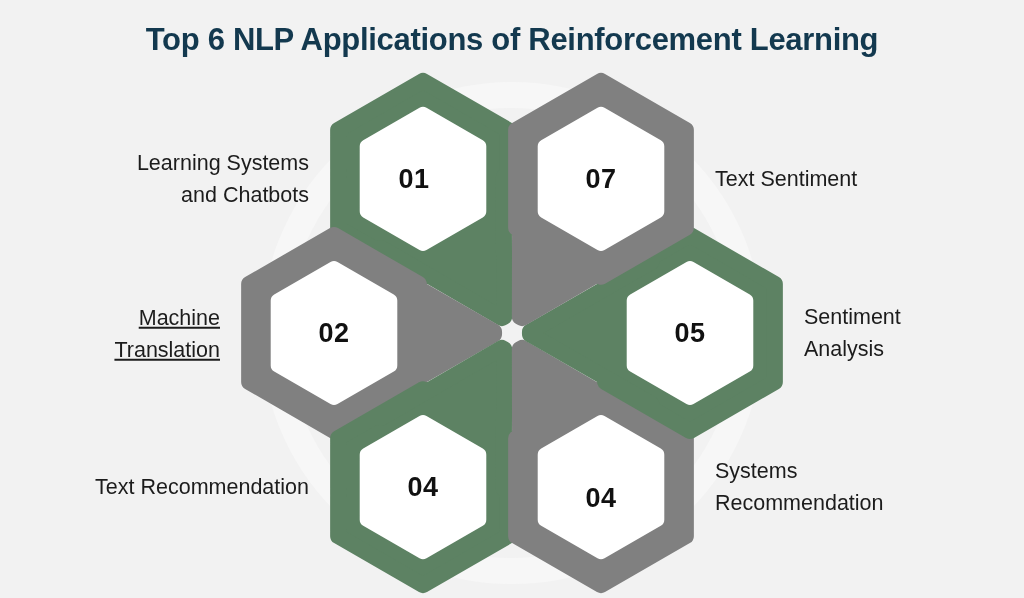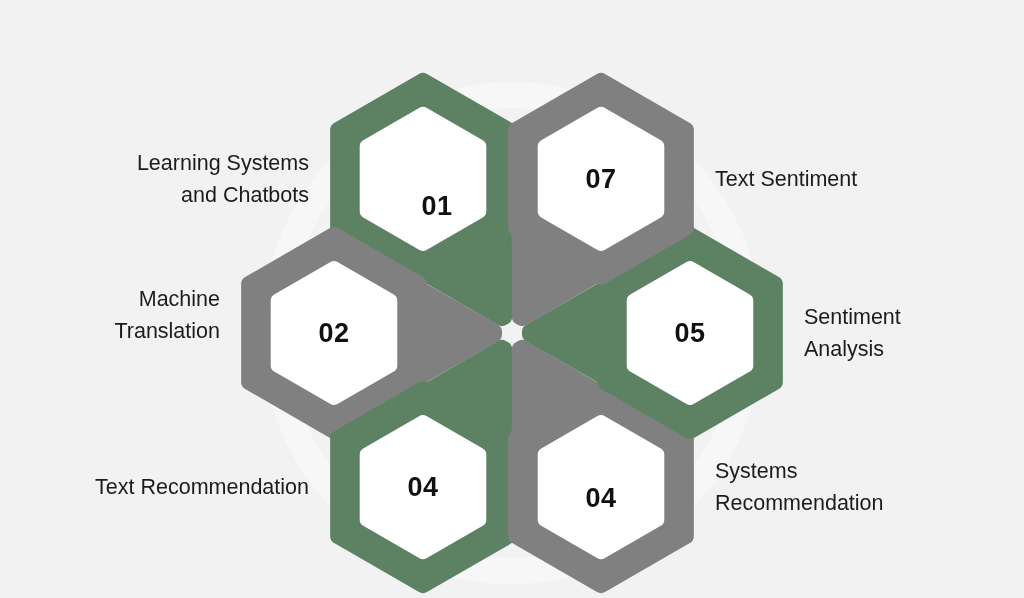--- a/index.html
+++ b/index.html
@@ -70,20 +70,21 @@
     white-space: pre-line;
   }
   .lbl.left  { text-align: right; transform: translateY(-50%); }
   .lbl.right { text-align: left;  transform: translateY(-50%); }
 </style>
 </head>
 <body>
 
 <div id="infographic">
 
+  <div class="title">Top 6 NLP Applications of Reinforcement Learning</div>
 
   <svg class="diagram" viewBox="0 0 1024 598" aria-hidden="true">
 
     <circle cx="512" cy="333" r="238" fill="none" stroke="#f7f7f7" stroke-width="26"></circle>
 
     <g id="petals">
         <polygon points="501.88,318.11 380.97,247.91 423.00,276.85 338.13,227.85 338.13,129.85 423.00,80.85 507.87,129.85 507.87,227.85 503.82,176.97 504.17,316.79" fill="#5d8263" stroke="#5d8263" stroke-width="16" stroke-linejoin="round"></polygon>
         <polygon points="494.05,334.32 372.79,403.93 418.87,382.00 334.00,431.00 249.13,382.00 249.13,284.00 334.00,235.00 418.87,284.00 372.79,262.07 494.05,331.68" fill="#808080" stroke="#808080" stroke-width="16" stroke-linejoin="round"></polygon>
         <polygon points="504.17,349.21 503.82,489.03 507.87,438.15 507.87,536.15 423.00,585.15 338.13,536.15 338.13,438.15 423.00,389.15 380.97,418.09 501.88,347.89" fill="#5d8263" stroke="#5d8263" stroke-width="16" stroke-linejoin="round"></polygon>
         <polygon points="522.12,347.89 643.03,418.09 601.00,389.15 685.87,438.15 685.87,536.15 601.00,585.15 516.13,536.15 516.13,438.15 520.18,489.03 519.83,349.21" fill="#808080" stroke="#808080" stroke-width="16" stroke-linejoin="round"></polygon>
@@ -94,31 +95,31 @@
         <polygon points="423.00,113.85 479.29,146.35 479.29,211.35 423.00,243.85 366.71,211.35 366.71,146.35" fill="#ffffff" stroke="#ffffff" stroke-width="14" stroke-linejoin="round"></polygon>
         <polygon points="277.71,300.50 334.00,268.00 390.29,300.50 390.29,365.50 334.00,398.00 277.71,365.50" fill="#ffffff" stroke="#ffffff" stroke-width="14" stroke-linejoin="round"></polygon>
         <polygon points="366.71,519.65 366.71,454.65 423.00,422.15 479.29,454.65 479.29,519.65 423.00,552.15" fill="#ffffff" stroke="#ffffff" stroke-width="14" stroke-linejoin="round"></polygon>
         <polygon points="601.00,552.15 544.71,519.65 544.71,454.65 601.00,422.15 657.29,454.65 657.29,519.65" fill="#ffffff" stroke="#ffffff" stroke-width="14" stroke-linejoin="round"></polygon>
         <polygon points="746.29,365.50 690.00,398.00 633.71,365.50 633.71,300.50 690.00,268.00 746.29,300.50" fill="#ffffff" stroke="#ffffff" stroke-width="14" stroke-linejoin="round"></polygon>
         <polygon points="657.29,146.35 657.29,211.35 601.00,243.85 544.71,211.35 544.71,146.35 601.00,113.85" fill="#ffffff" stroke="#ffffff" stroke-width="14" stroke-linejoin="round"></polygon>
       </g>
   </svg>
 
   <div id="numbers">
-      <div class="hex-num" style="left: 437px; top: 178.847px; margin-top: 27px;">01</div>
+      <div class="hex-num" style="left: 414px; top: 178.847px;">01</div>
       <div class="hex-num" style="left: 334px; top: 333px;">02</div>
       <div class="hex-num" style="left: 423px; top: 487.153px;">04</div>
       <div class="hex-num" style="left: 601px; top: 498px;">04</div>
       <div class="hex-num" style="left: 690px; top: 333px;">05</div>
       <div class="hex-num" style="left: 601px; top: 178.847px;">07</div>
     </div>
   <div id="labels">
       <div class="lbl left" style="top: 178.847px; right: 715px;">Learning Systems
 and Chatbots</div>
-      <div class="lbl left" style="top: 315px; right: 804px;">Machine
+      <div class="lbl left" style="top: 334px; right: 804px; text-decoration: underline;">Machine
 Translation</div>
       <div class="lbl left" style="top: 487.153px; right: 715px;">Text Recommendation</div>
       <div class="lbl right" style="top: 487.153px; left: 715px;">Systems
 Recommendation</div>
       <div class="lbl right" style="top: 333px; left: 804px;">Sentiment
 Analysis</div>
       <div class="lbl right" style="top: 178.847px; left: 715px;">Text Sentiment</div>
     </div>
 
 </div>

